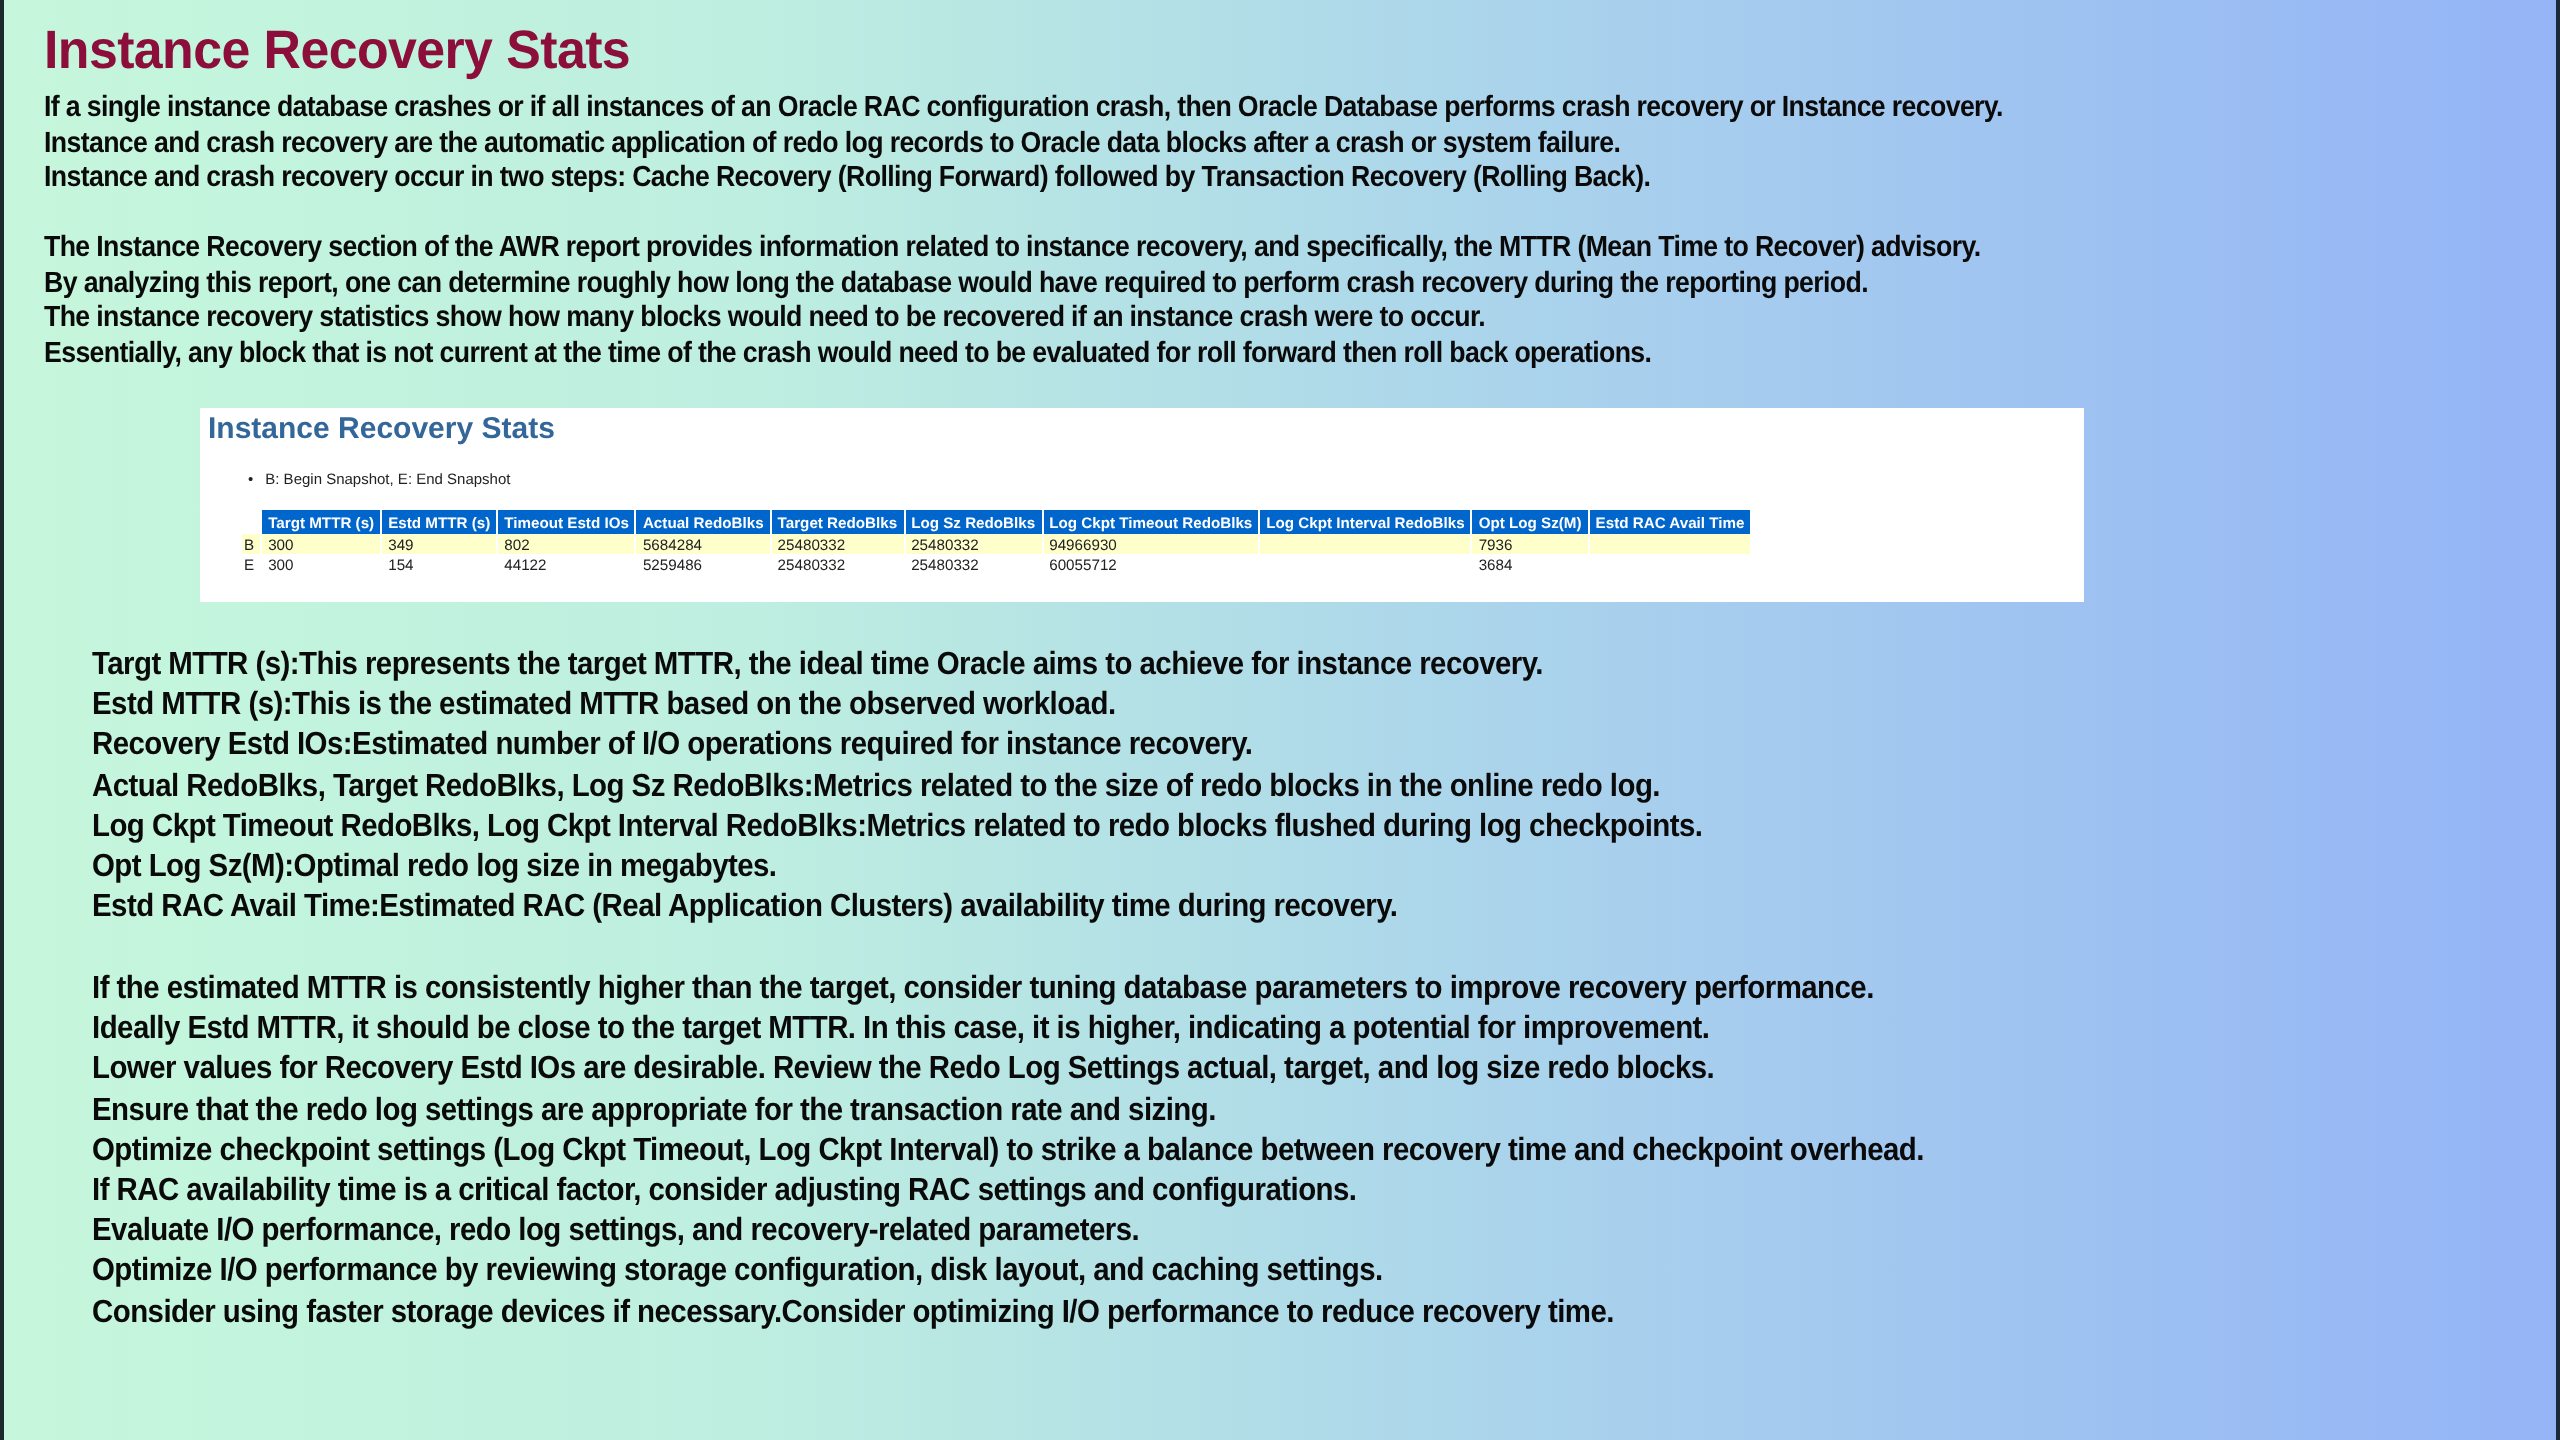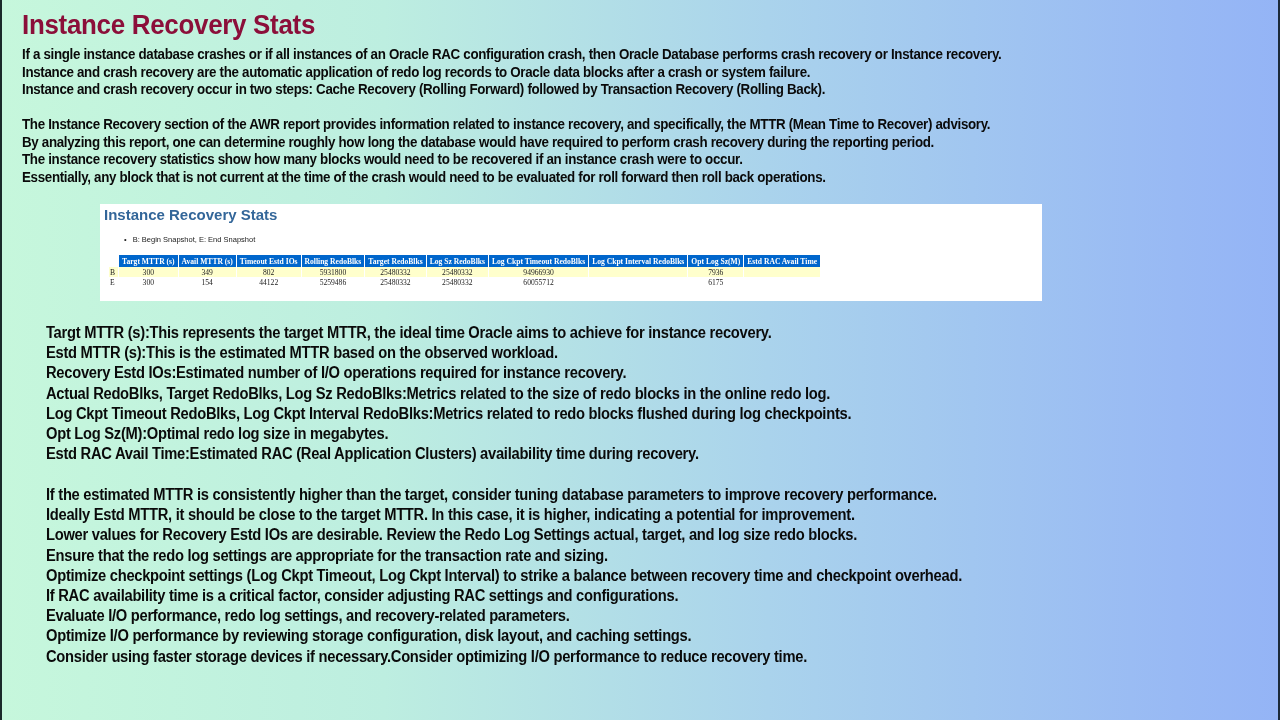--- a/index.html
+++ b/index.html
@@ -25,24 +25,24 @@
       font-size: 16px; line-height: 20.2px; letter-spacing: -0.3px; white-space: nowrap; transform: scaleX(0.92); transform-origin: left; }
     .list div { height: 20.2px; }
     #defs { top: 323px; }
     #advice { top: 485px; }
 
     .awr-box { position: absolute; left: 100px; top: 204px; width: 942px; height: 97px; background: #ffffff; }
     .awr-title { position: absolute; left: 4px; top: 2px; font-family: "Liberation Sans", sans-serif; font-weight: bold;
       font-size: 15px; color: #336699; }
     .awr-note { position: absolute; left: 24px; top: 31px; font-size: 7.5px; color: #222; font-family: "Liberation Sans", sans-serif; }
     .awr-note .bullet { margin-right: 6px; }
-    table.awr { position: absolute; left: 8px; top: 51px; border-collapse: separate; border-spacing: 1px 0; font-family: Liberation Serif, serif; font-size: 7.6px; }
+    table.awr { position: absolute; left: 20px; top: 51px; border-collapse: separate; border-spacing: 1px 0; font-family: Liberation Sans, sans-serif; font-size: 7.6px; }
     table.awr th { background: #0066cc; color: #ffffff; font-weight: bold; padding: 1px 3px; height: 10px; white-space: nowrap; text-align: left; }
     table.awr th.blank { background: transparent; }
-    table.awr td { color: #222; text-align: center; padding: 0 3px; height: 10px; white-space: nowrap; }
+    table.awr td { color: #222; text-align: left; padding: 0 3px; height: 10px; white-space: nowrap; }
     table.awr td.lbl { text-align: left; padding-left: 1px; }
     table.awr tr.odd td { background: #ffffcc; }
     table.awr tr.odd td.lbl { background: #ffffcc; }
   </style>
 </head>
 <body>
 
 <div class="frame-left"></div>
 <div class="frame-right"></div>
 
@@ -64,56 +64,56 @@
 <div class="awr-box">
   <div class="awr-title">Instance Recovery Stats</div>
   <div class="awr-note">
     <span class="bullet">•</span><span>B: Begin Snapshot, E: End Snapshot</span>
   </div>
   <table class="awr">
     <thead>
       <tr>
         <th class="blank"></th>
         <th>Targt MTTR (s)</th>
-        <th>Avail MTTR (s)</th>
+        <th>Estd MTTR (s)</th>
         <th>Timeout Estd IOs</th>
-        <th>Rolling RedoBlks</th>
+        <th>Actual RedoBlks</th>
         <th>Target RedoBlks</th>
         <th>Log Sz RedoBlks</th>
         <th>Log Ckpt Timeout RedoBlks</th>
         <th>Log Ckpt Interval RedoBlks</th>
         <th>Opt Log Sz(M)</th>
         <th>Estd RAC Avail Time</th>
       </tr>
     </thead>
     <tbody>
       <tr class="odd">
         <td class="lbl">B</td>
         <td>300</td>
         <td>349</td>
         <td>802</td>
-        <td>5931800</td>
+        <td>5684284</td>
         <td>25480332</td>
         <td>25480332</td>
         <td>94966930</td>
         <td></td>
         <td>7936</td>
         <td></td>
       </tr>
       <tr>
         <td class="lbl">E</td>
         <td>300</td>
         <td>154</td>
         <td>44122</td>
         <td>5259486</td>
         <td>25480332</td>
         <td>25480332</td>
         <td>60055712</td>
         <td></td>
-        <td>6175</td>
+        <td>3684</td>
         <td></td>
       </tr>
     </tbody>
   </table>
 </div>
 
 <div class="list" id="defs">
   <div>Targt MTTR (s):This represents the target MTTR, the ideal time Oracle aims to achieve for instance recovery.</div>
   <div>Estd MTTR (s):This is the estimated MTTR based on the observed workload.</div>
   <div>Recovery Estd IOs:Estimated number of I/O operations required for instance recovery.</div>

